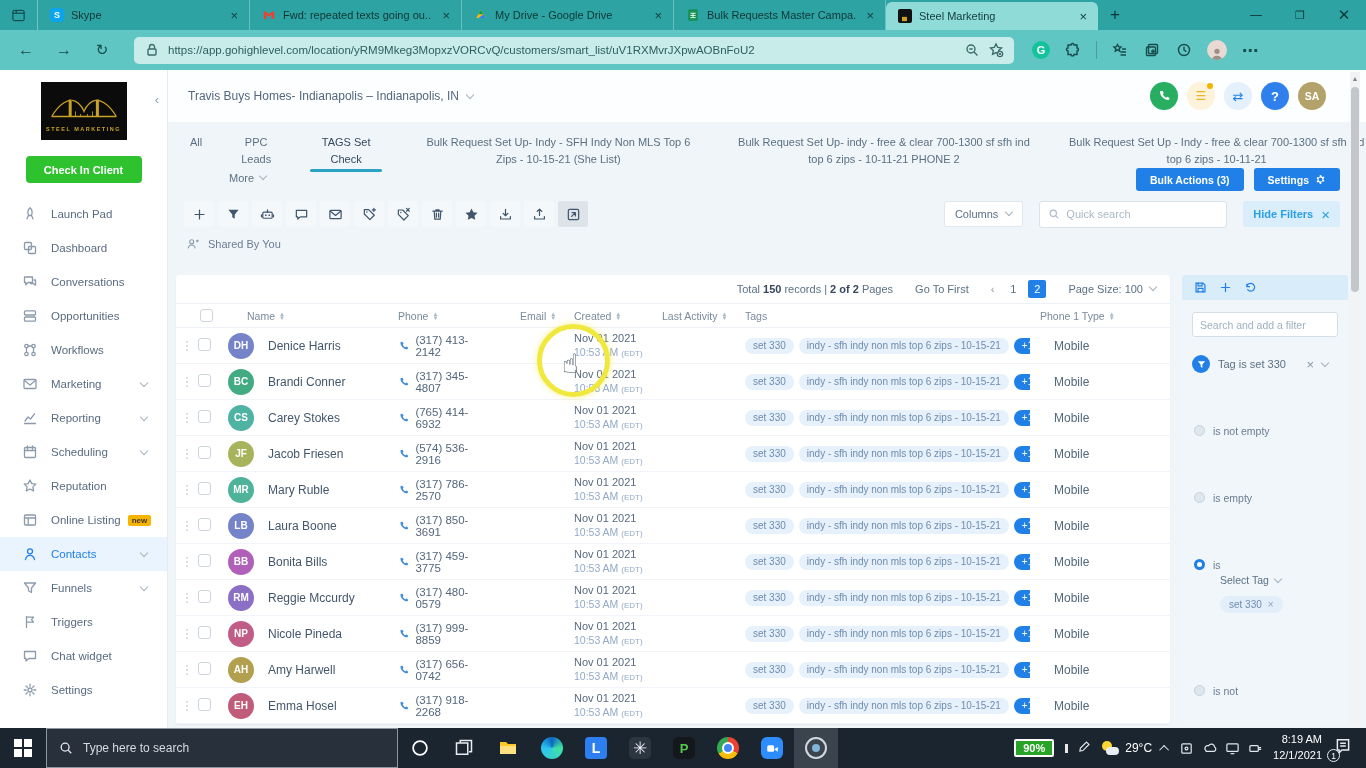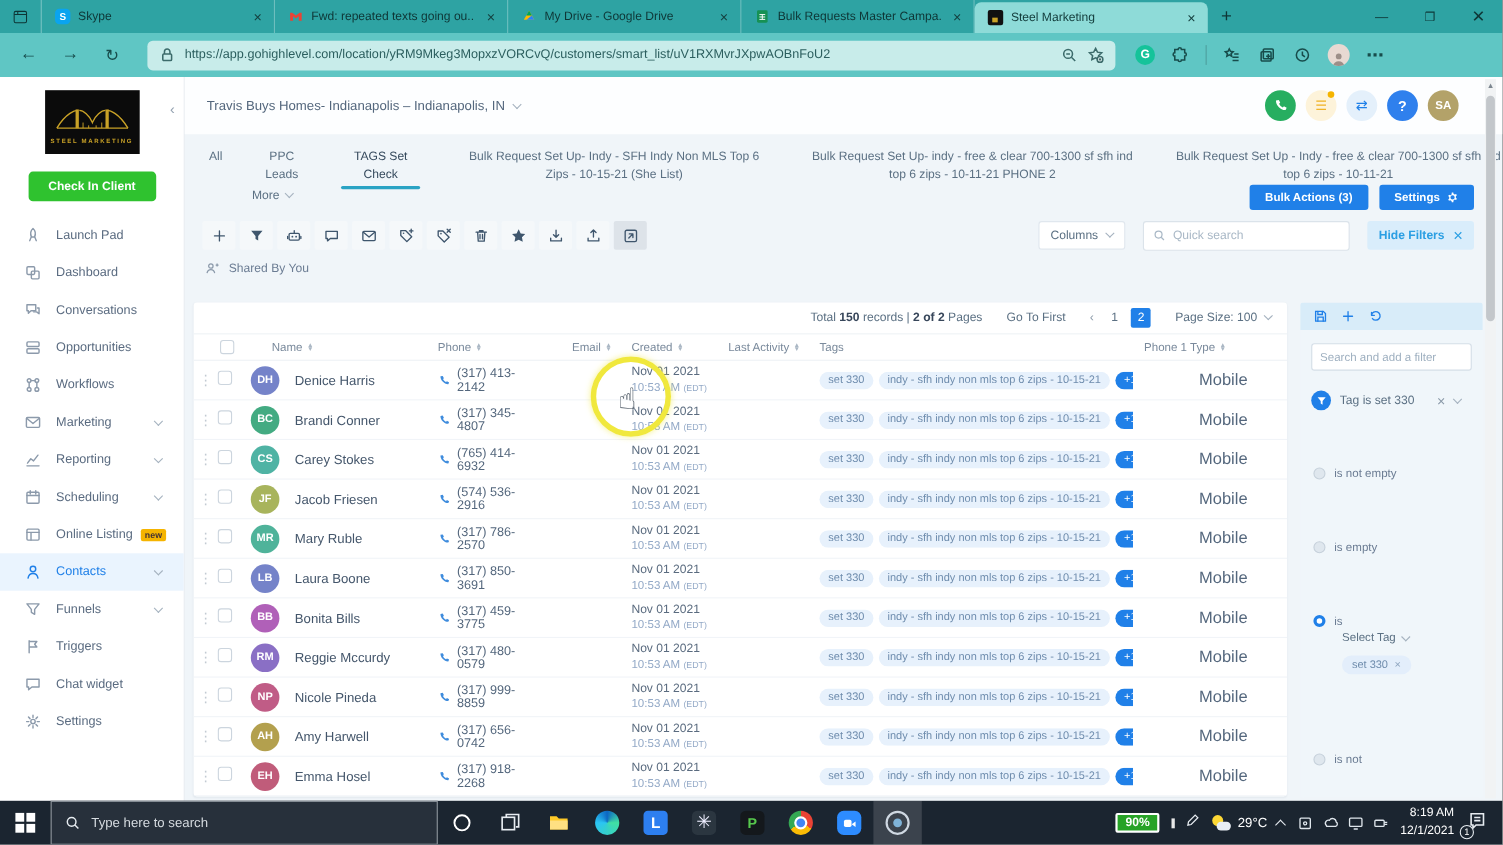--- a/index.html
+++ b/index.html
@@ -114,21 +114,21 @@
   .avatar { width:26px; height:26px; border-radius:50%; color:#fff; font-size:10px; font-weight:bold; display:flex; align-items:center; justify-content:center; }
   .cname { font-size:12px; color:#44566b; }
   .cphone { display:flex; align-items:center; gap:6px; padding-left:8px; font-size:11.5px; color:#54677d; }
   .cphone svg { width:12px; height:12px; fill:#3f8cdd; }
   .ccreated { padding-left:14px; font-size:11px; color:#5a6b7f; line-height:1.25; }
   .ccreated .tm { color:#93a9c7; font-size:10.5px; }
   .ccreated .tz { font-size:8px; }
   .ctags { display:flex; align-items:center; gap:5px; padding-left:10px; overflow:hidden; }
   .pill { background:#e7f1fc; color:#6e8cad; font-size:10px; padding:2.5px 8px; border-radius:10px; white-space:nowrap; }
   .pill-more { background:#2080e8; color:#fff; font-size:10px; padding:2.5px 8px; border-radius:10px; display:flex; gap:3px; align-items:center; }
-  .ctype { padding-left:24px; font-size:15px; color:#54677d;margin-left:36px; }
+  .ctype { padding-left:24px; font-size:12px; color:#54677d; }
 
   
   .fpanel { width:166px; align-self:stretch; background:#f0f6fa; border-radius:3px; overflow:hidden; }
   .fp-head { height:25px; background:#d8ecf9; display:flex; align-items:center; gap:12px; padding-left:12px; color:#2080e8; }
   .fp-head svg { width:13px; height:13px; stroke:#2080e8; fill:none; stroke-width:1.5; stroke-linecap:round; }
   .fp-search { margin:12px 10px 0; height:25px; background:#fff; border:1px solid #d4dee7; border-radius:3px; display:flex; align-items:center; padding:0 7px; }
   .fp-search input { border:none; outline:none; width:100%; font-size:10.5px; font-family:inherit; color:#5b7083; background:transparent; }
   .fp-search input::placeholder { color:#9fb0c0; }
   .f-title-row { display:flex; align-items:center; gap:8px; margin:18px 10px 0; }
   .funnel-badge { width:18px; height:18px; border-radius:50%; background:#2080e8; display:flex; align-items:center; justify-content:center; }
@@ -385,20 +385,26 @@
           <div class="nav-item">
             <span class="nav-ic"><svg viewBox="0 0 16 16" fill="none" stroke="currentColor" stroke-width="1.3" stroke-linecap="round" stroke-linejoin="round">
                 <rect x="2.5" y="3.5" width="11" height="10" rx="1"></rect>
                 <path d="M2.5 6.5h11M5.5 2v3M10.5 2v3"></path>
               </svg></span>
             <span class="nav-label">Scheduling</span>
             <span class="chev"></span>
           </div>
           <div class="nav-item">
             <span class="nav-ic"><svg viewBox="0 0 16 16" fill="none" stroke="currentColor" stroke-width="1.3" stroke-linecap="round" stroke-linejoin="round">
+                <path d="M8 2l1.8 3.6 4 .5-2.9 2.8.7 4L8 11l-3.6 1.9.7-4L2.2 6.1l4-.5z"></path>
+              </svg></span>
+            <span class="nav-label">Reputation</span>
+          </div>
+          <div class="nav-item">
+            <span class="nav-ic"><svg viewBox="0 0 16 16" fill="none" stroke="currentColor" stroke-width="1.3" stroke-linecap="round" stroke-linejoin="round">
                 <rect x="2.5" y="3" width="11" height="10" rx="1"></rect>
                 <path d="M2.5 6h11M6.2 6v7"></path>
               </svg></span>
             <span class="nav-label">Online Listing</span>
             <span class="new-badge">new</span>
           </div>
           <div class="nav-item active">
             <span class="nav-ic"><svg viewBox="0 0 16 16" fill="none" stroke="currentColor" stroke-width="1.3" stroke-linecap="round" stroke-linejoin="round">
                 <circle cx="8" cy="5.3" r="2.5"></circle>
                 <path d="M3.5 13.5c.5-3 2.5-4.2 4.5-4.2s4 1.2 4.5 4.2"></path>

